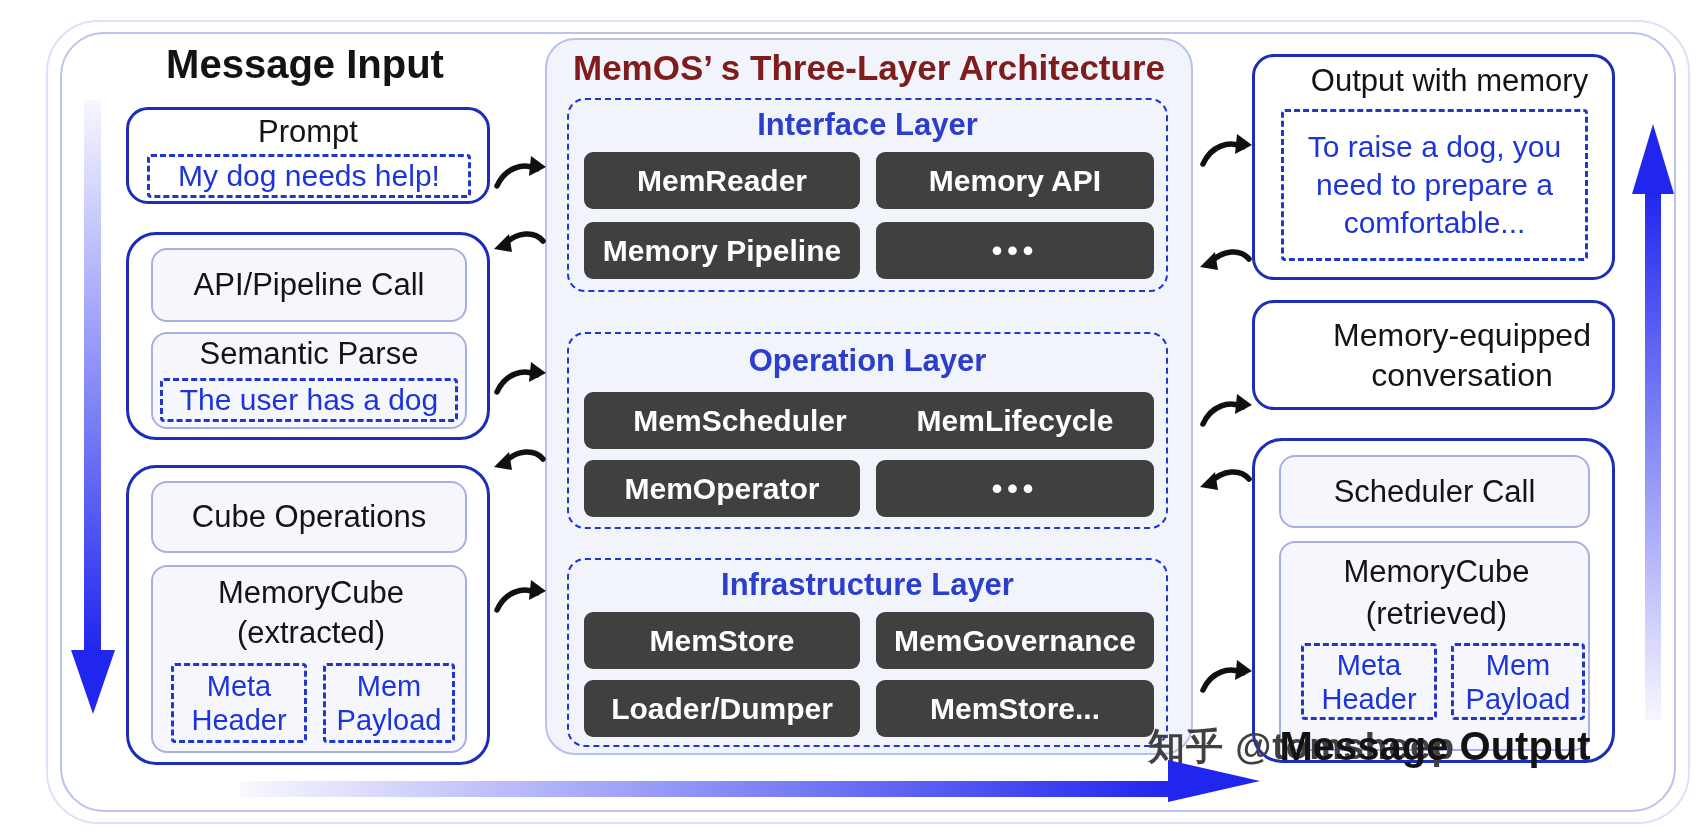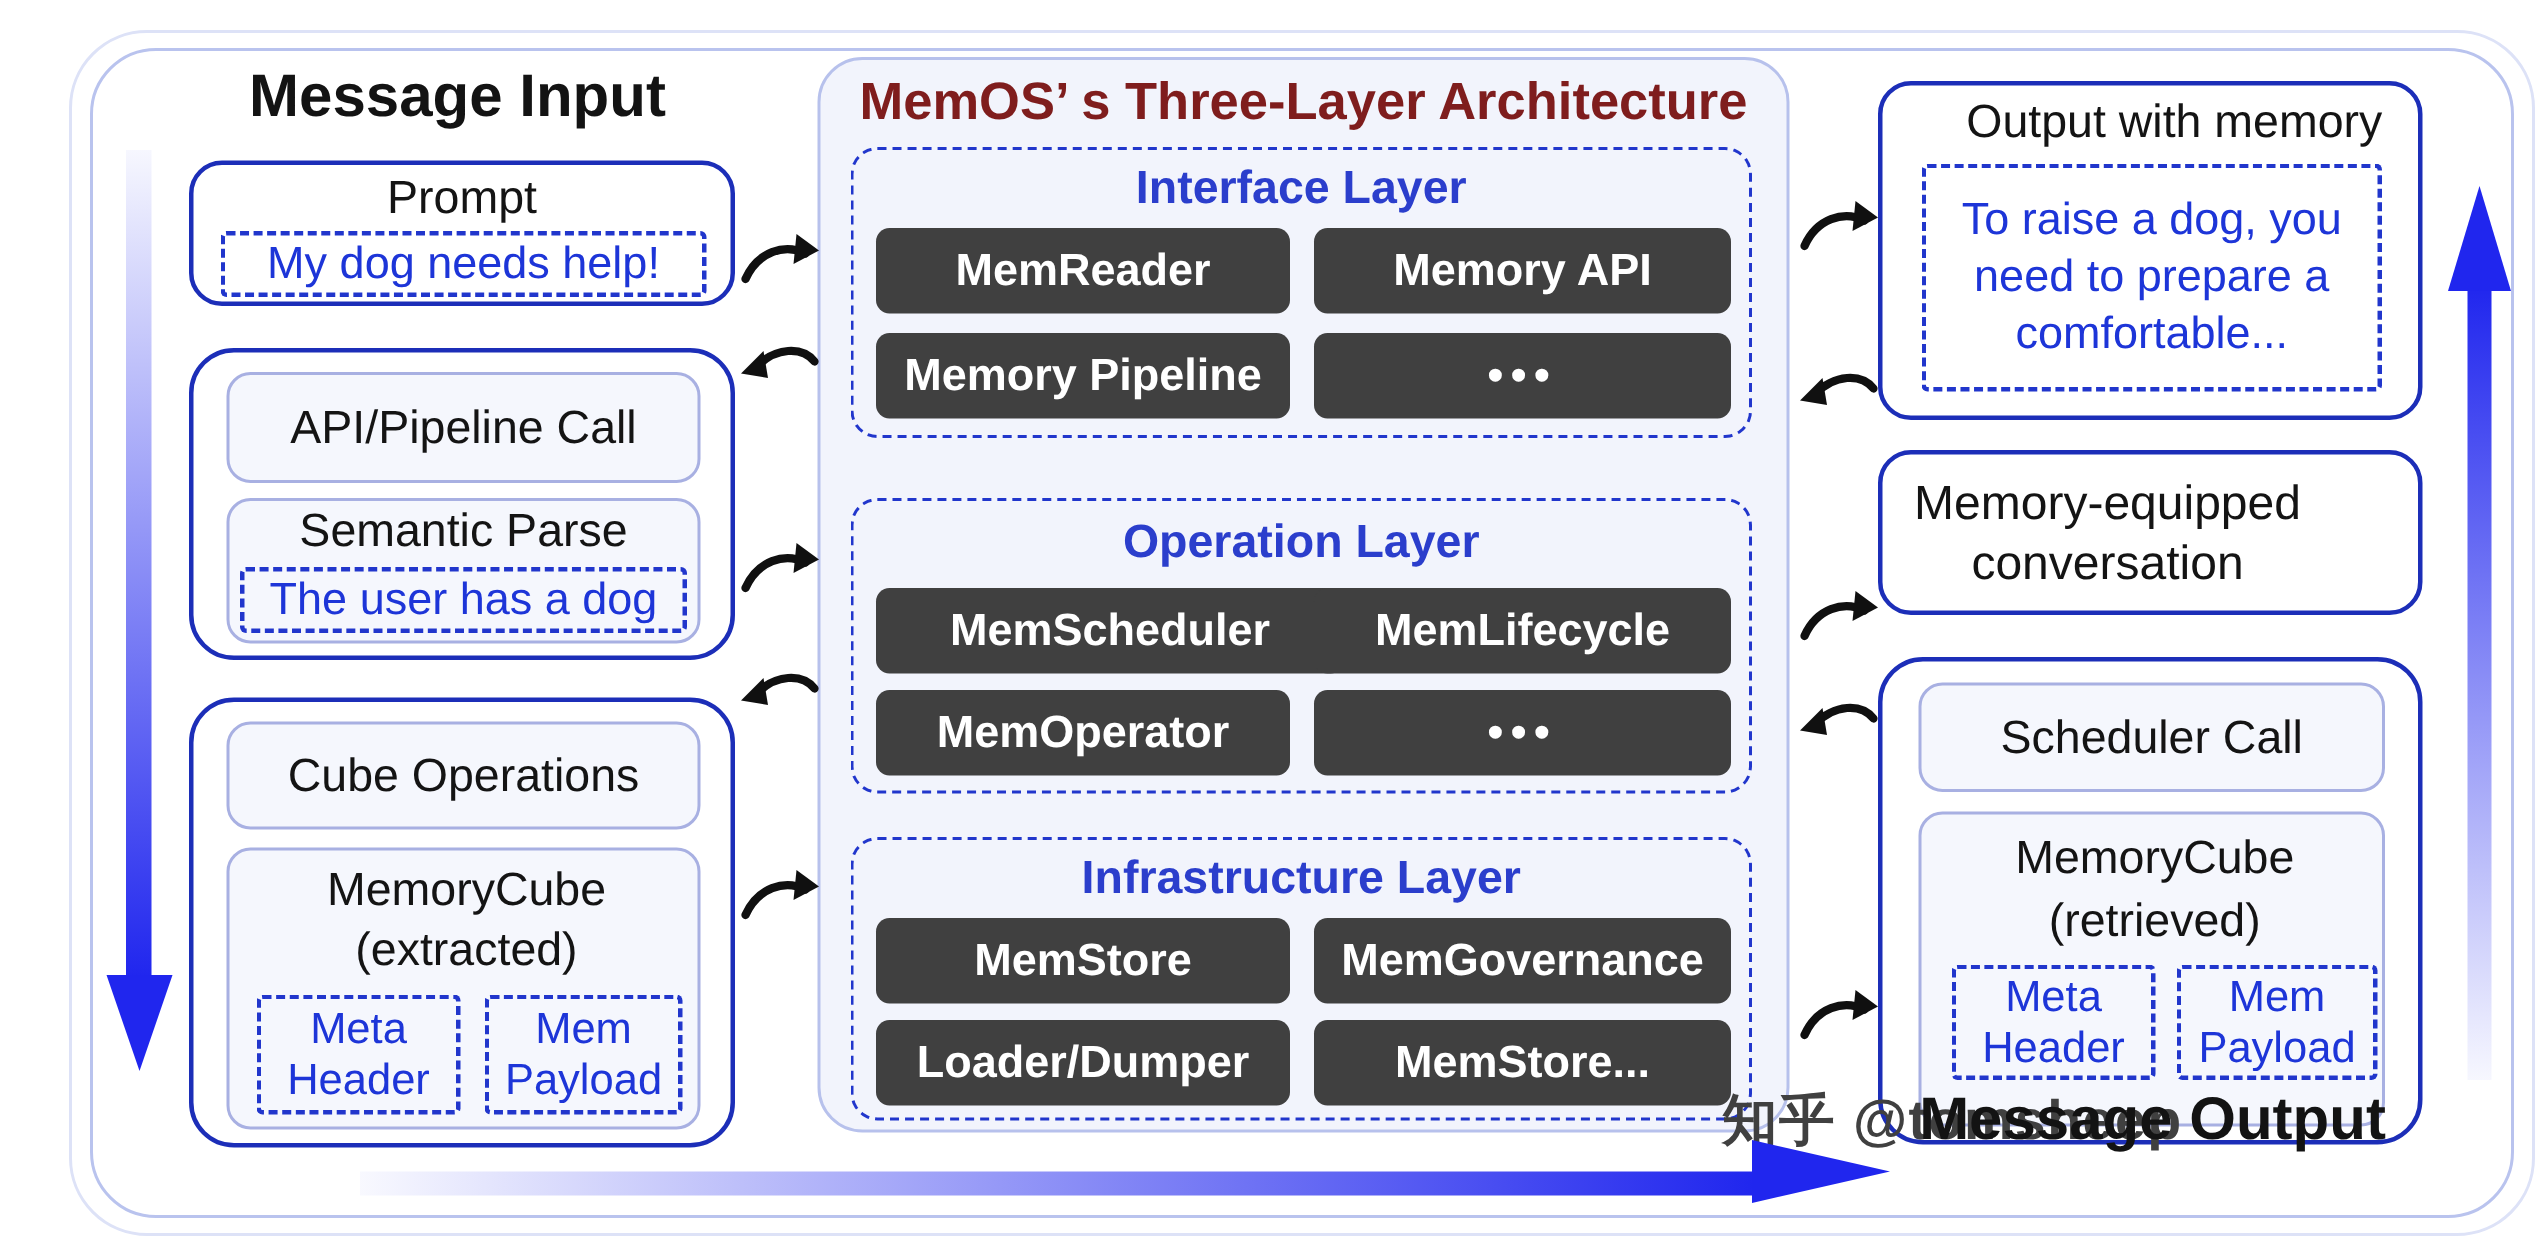--- a/index.html
+++ b/index.html
@@ -98,21 +98,21 @@
       <div class="abs btn" style="left:15px;top:120px;width:276px;height:57px;">Loader/Dumper</div>
       <div class="abs btn" style="left:307px;top:120px;width:278px;height:57px;">MemStore...</div>
     </div>
   </div>
 
   <div class="abs navy-box" style="left:1252px;top:54px;width:363px;height:226px;">
     <div class="abs black-label" style="left:0;top:6px;width:100%;padding-left:16px;">Output with memory</div>
     <div class="abs dashed-note" style="left:26px;top:52px;width:307px;height:152px;line-height:38px;padding:0 6px;">To raise a dog, you need to prepare a comfortable...</div>
   </div>
 
-  <div class="abs navy-box" style="left:1252px;top:300px;width:363px;height:110px;display:flex;align-items:center;justify-content:flex-start;">
+  <div class="abs navy-box" style="left:1252px;top:300px;width:363px;height:110px;display:flex;align-items:center;justify-content:flex-end;">
     <div class="black-label" style="font-size:32px;line-height:40px;width:300px;">Memory-equipped conversation</div>
   </div>
 
   <div class="abs group-box" style="left:1252px;top:438px;width:363px;height:325px;">
     <div class="abs light-box black-label" style="left:24px;top:14px;width:311px;height:73px;">Scheduler Call</div>
     <div class="abs light-box" style="left:24px;top:100px;width:311px;height:210px;align-items:flex-start;">
       <div class="abs black-label" style="left:8px;top:8px;width:295px;line-height:42px;">MemoryCube (retrieved)</div>
       <div class="abs dashed-note" style="left:20px;top:100px;width:136px;height:77px;font-size:29px;line-height:34px;">Meta Header</div>
       <div class="abs dashed-note" style="left:170px;top:100px;width:134px;height:77px;font-size:29px;line-height:34px;">Mem Payload</div>
     </div>

